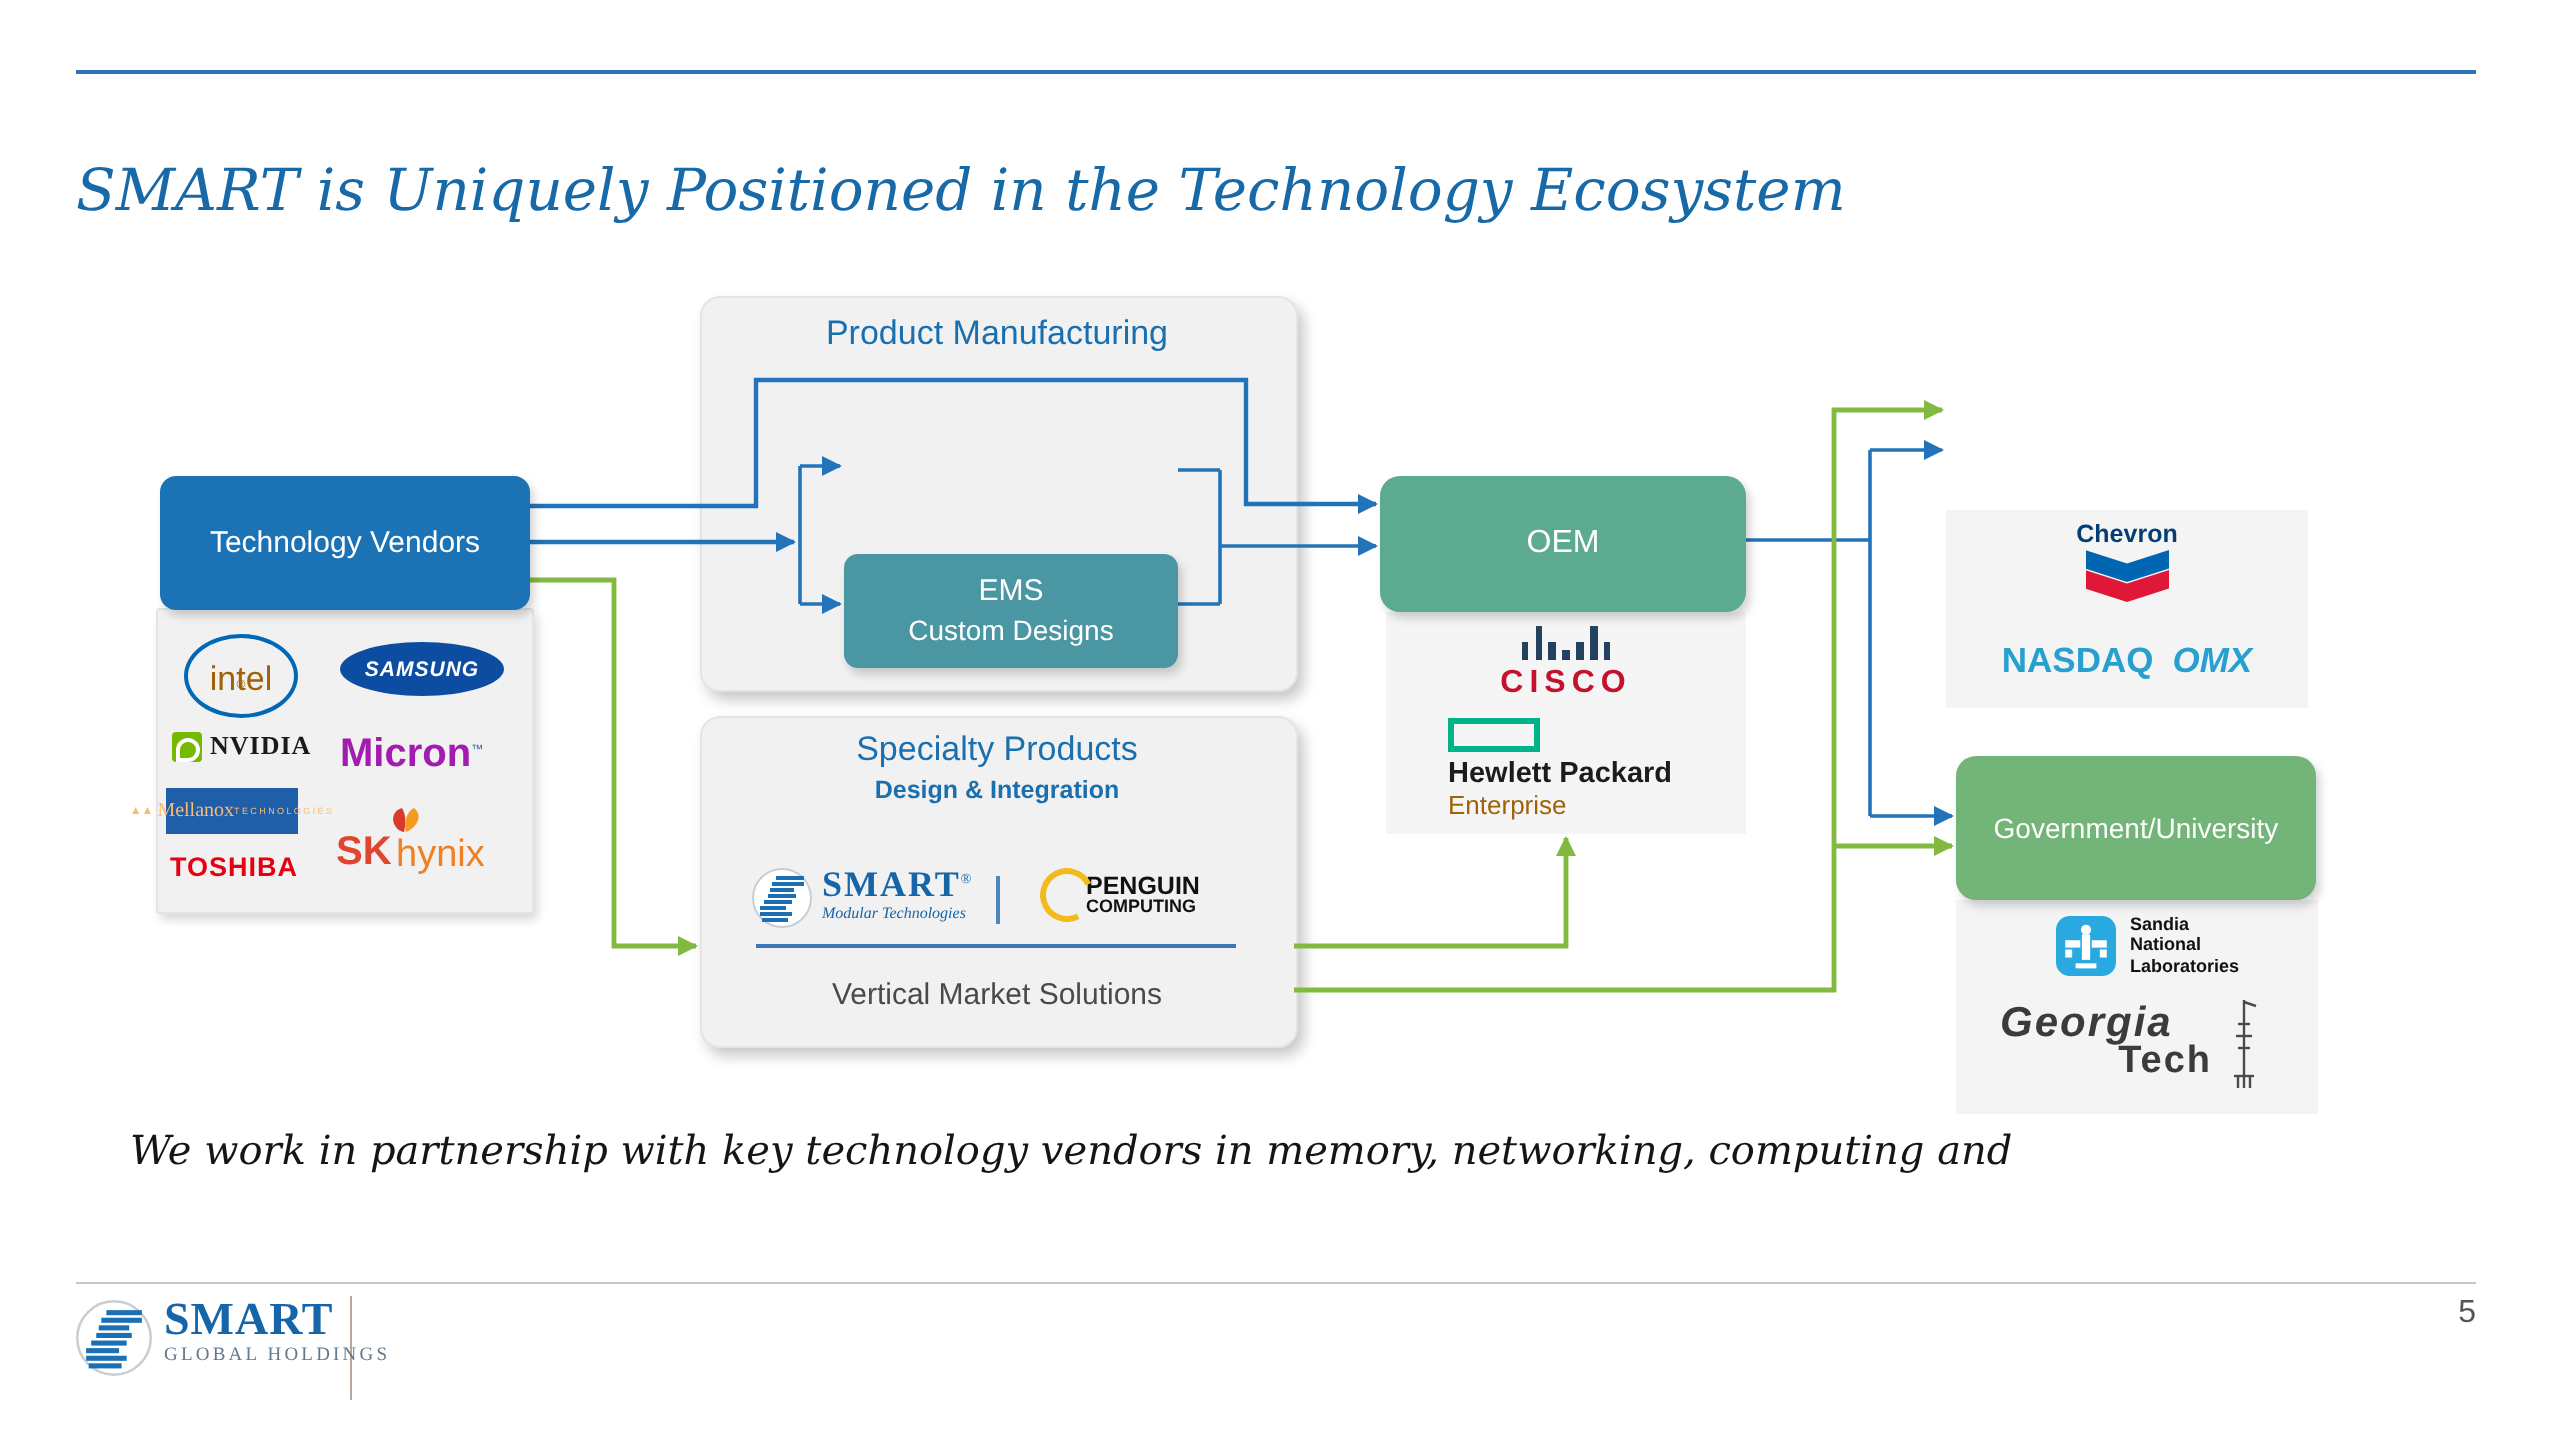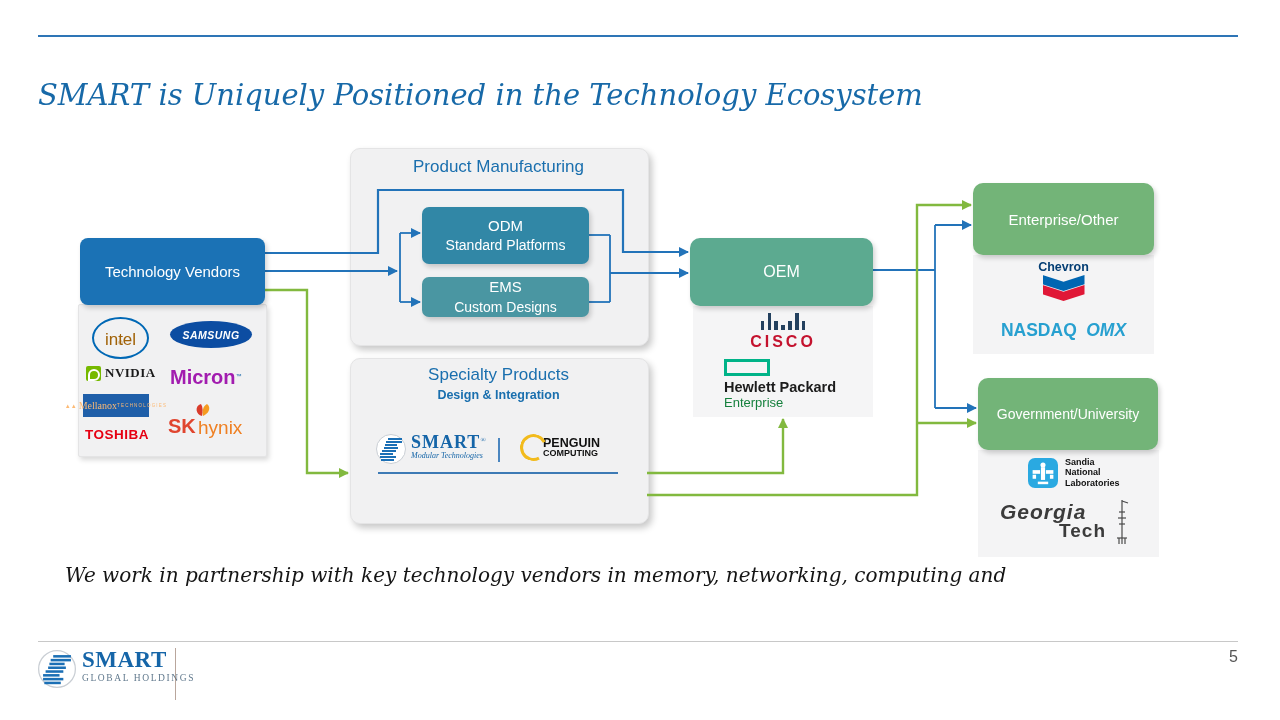--- a/index.html
+++ b/index.html
@@ -76,37 +76,30 @@
       <polyline stroke-width="2.4" marker-end="url(#mg)" points="647,473 783,473 783,419"></polyline>
       <polyline stroke-width="2.4" marker-end="url(#mg)" points="647,495 917,495 917,205 971,205"></polyline>
       <polyline stroke-width="2.4" marker-end="url(#mg)" points="917,423 976,423"></polyline>
     </g>
   </svg>
 
   <div class="abs rbox z6" style="left:80px;top:238px;width:185px;height:67px;border-radius:8px;background:#1b72b5;font-size:15px;">
     <span>Technology Vendors</span>
   </div>
 
-  <div class="abs rbox z6" style="left:422px;top:207px;width:167px;height:57px;border-radius:7px;background:#3187a6;line-height:1.35;">
-    <span style="font-size:15px;">ODM</span>
-    <span style="font-size:14px;">Standard Platforms</span>
-  </div>
-
-  <div class="abs rbox z6" style="left:422px;top:277px;width:167px;height:40px;border-radius:7px;background:#4a96a2;line-height:1.35;">
+
+  <div class="abs rbox z6" style="left:422px;top:277px;width:167px;height:57px;border-radius:7px;background:#4a96a2;line-height:1.35;">
     <span style="font-size:15px;">EMS</span>
     <span style="font-size:14px;">Custom Designs</span>
   </div>
 
   <div class="abs rbox z6" style="left:690px;top:238px;width:183px;height:68px;border-radius:10px;background:#5caa90;font-size:16px;">
     <span>OEM</span>
   </div>
 
-  <div class="abs rbox z6" style="left:973px;top:183px;width:181px;height:72px;border-radius:10px;background:#73b478;font-size:15px;">
-    <span>Enterprise/Other</span>
-  </div>
 
   <div class="abs rbox z6" style="left:978px;top:378px;width:180px;height:72px;border-radius:10px;background:#73b478;font-size:14px;">
     <span>Government/University</span>
   </div>
 
   <div class="abs z6 ptitle" style="left:350px;top:365px;width:297px;font-size:17px;">Specialty Products</div>
   <div class="abs z6 ptitle" style="left:350px;top:388px;width:297px;font-size:12.5px;font-weight:700;">Design &amp; Integration</div>
 
   <div class="abs z6" style="left:376px;top:433px;display:flex;align-items:flex-start;">
     <svg width="30" height="32" viewBox="0 0 30 32">
@@ -129,20 +122,21 @@
   </div>
   <div class="abs z6 vline" style="left:498px;top:438px;height:24px;"></div>
   <div class="abs z6" style="left:520px;top:434px;display:flex;align-items:center;">
     <span class="penguin-arc"></span>
     <div style="margin-left:-4px;line-height:1;color:#111;">
       <div style="font-size:12.5px;font-weight:800;">PENGUIN</div>
       <div style="font-size:9px;font-weight:800;">COMPUTING</div>
     </div>
   </div>
   <div class="abs z6" style="left:378px;top:472px;width:240px;height:2px;background:#3d7ab5;"></div>
+  <div class="abs z6" style="left:350px;top:489px;width:297px;text-align:center;font-size:15px;color:#4a4a4a;">Vertical Market Solutions</div>
 
   <div class="abs z6 intel-oval" style="left:92px;top:317px;width:53px;height:38px;">
     <span style="font-size:17px;">intel</span>
     <sup style="font-size:6px;margin-top:-10px;">®</sup>
   </div>
   <div class="abs z6 samsung" style="left:170px;top:321px;width:82px;height:27px;font-size:10.5px;">
     <span>SAMSUNG</span>
   </div>
   <div class="abs z6" style="left:86px;top:365px;display:flex;align-items:center;gap:4px;">
     <span class="nvidia-eye"></span>
@@ -172,21 +166,21 @@
 
   <div class="abs z6" style="left:693px;top:312px;width:180px;text-align:center;">
     <div style="height:19px;">
       <span class="cbar" style="height:9px;"></span><span class="cbar" style="height:17px;"></span><span class="cbar" style="height:9px;"></span><span class="cbar" style="height:5px;"></span><span class="cbar" style="height:9px;"></span><span class="cbar" style="height:17px;"></span><span class="cbar" style="height:9px;"></span>
     </div>
     <div style="font-size:16px;font-weight:800;color:#c4122e;letter-spacing:3px;margin-top:2px;">CISCO</div>
   </div>
   <div class="abs z6" style="left:724px;top:359px;line-height:1.15;">
     <div class="hpe-rect"></div>
     <div style="font-size:14.5px;font-weight:700;color:#1c1c1c;margin-top:3px;">Hewlett Packard</div>
-    <div style="font-size:13px;color:#15803d;">Enterprise</div>
+    <div style="font-size:13px;color:#a16207;">Enterprise</div>
   </div>
 
   <div class="abs z6" style="left:973px;top:260px;width:181px;display:flex;flex-direction:column;align-items:center;">
     <span style="font-size:12.5px;font-weight:800;color:#043e74;">Chevron</span>
     <div class="chev" style="background:#0066b2;margin-top:1px;"></div>
     <div class="chev" style="background:#e01837;margin-top:-6px;"></div>
   </div>
   <div class="abs z6" style="left:973px;top:320px;width:181px;text-align:center;color:#27a0d0;">
     <span style="font-size:17.5px;font-weight:800;">NASDAQ</span>
     <span style="font-size:17.5px;font-weight:800;font-style:italic;margin-left:5px;">OMX</span>

